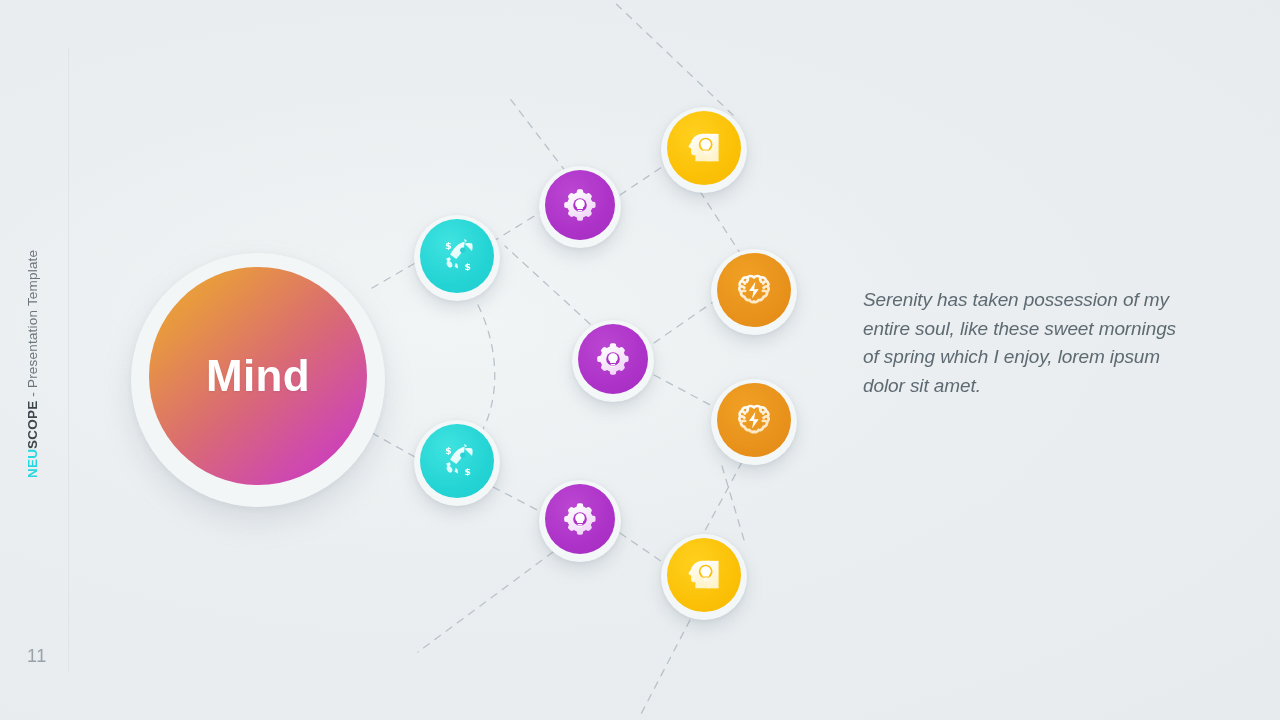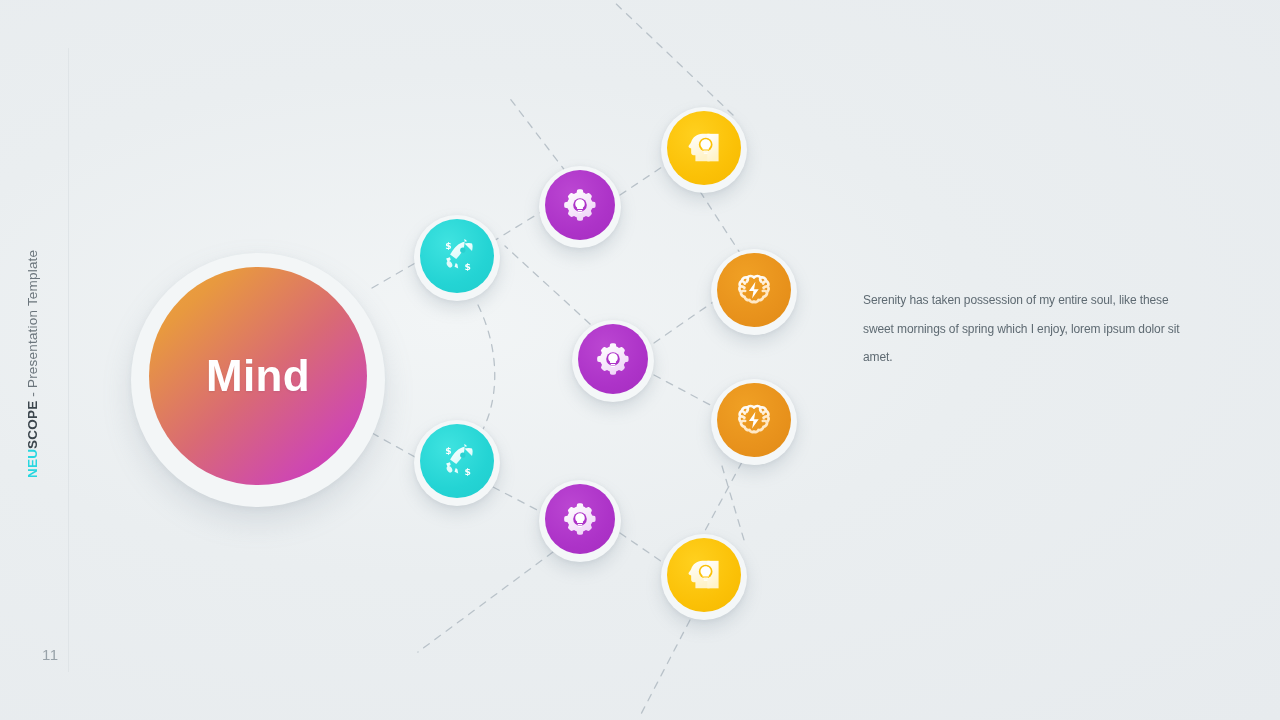--- a/index.html
+++ b/index.html
@@ -25,22 +25,22 @@
     transform:translate(25px,478px) rotate(-90deg);
     transform-origin:0 0;
     white-space:nowrap;
     font-size:13.5px;letter-spacing:.2px;
     font-weight:400;color:#5a646b;
   }
   .brand .b1{font-weight:700;color:#28d7e0;}
   .brand .b2{font-weight:700;color:#3c464d;}
   .brand .b3{color:#6b757c;font-weight:400;}
   .page-num{
-    position:absolute;left:42px;top:646px;
-    font-size:15px;color:#98a2a9;letter-spacing:.5px;
+    position:absolute;left:27px;top:646px;
+    font-size:18px;color:#98a2a9;letter-spacing:.5px;
   }
 
   
   #links{position:absolute;left:0;top:0;width:1280px;height:720px;}
 
   
   .hub{
     position:absolute;left:131px;top:253px;width:254px;height:254px;
     border-radius:50%;
     background:#f3f6f7;
@@ -76,22 +76,23 @@
   .c-cyan   .disc{background:radial-gradient(circle at 38% 32%,#3fe3e0 0%,#24d4d4 60%,#1fcccd 100%);}
   .c-purple .disc{background:radial-gradient(circle at 38% 32%,#bb46d2 0%,#ad33c8 60%,#a52cc0 100%);}
   .c-yellow .disc{background:radial-gradient(circle at 38% 32%,#ffd01e 0%,#fbc107 60%,#f5b800 100%);}
   .c-orange .disc{background:radial-gradient(circle at 38% 32%,#f0a024 0%,#e8921c 60%,#e08a16 100%);}
 
   .disc svg{display:block;}
 
   
   .copy{
     position:absolute;left:863px;top:286px;width:320px;
-    font-size:12px;line-height:28.5px;color:#5e6a72;
+    font-size:19px;line-height:28.5px;color:#5e6a72;
     letter-spacing:-.1px;
+    font-style:italic;
   }
 </style>
 </head>
 <body>
 
 <div id="slide">
 
   <div class="rail-divider"></div>
 
   <div class="brand">

